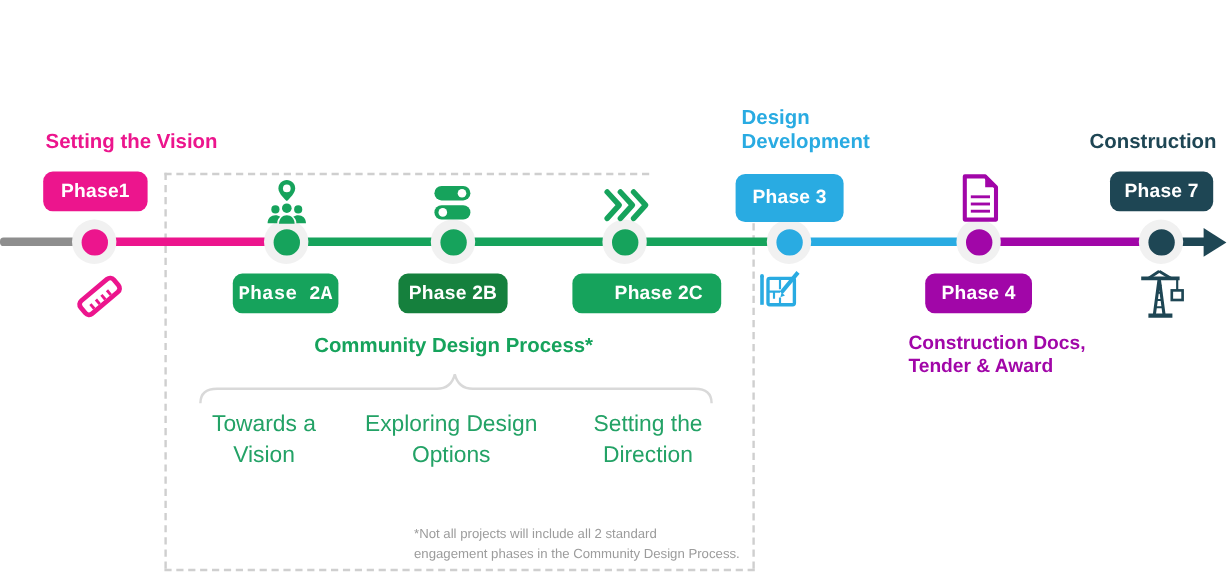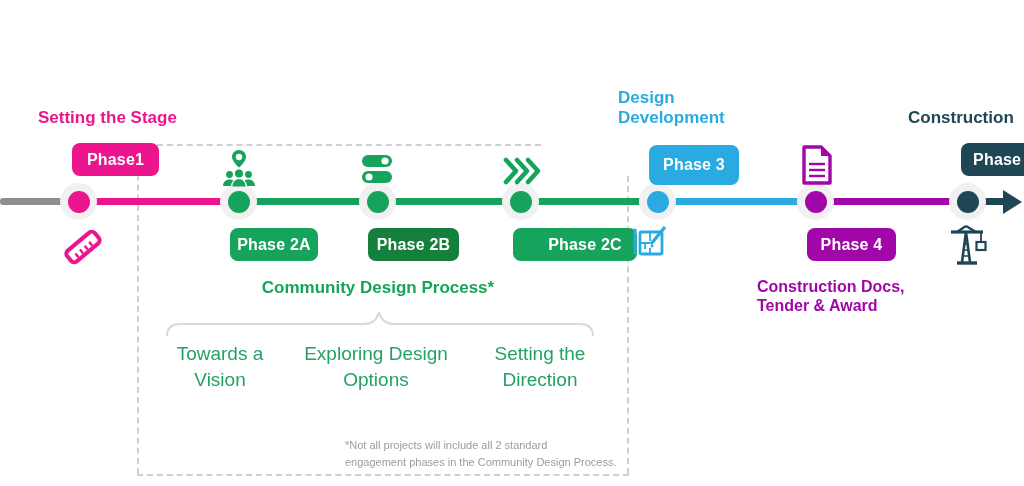--- a/index.html
+++ b/index.html
@@ -13,21 +13,21 @@
   .abs{position:absolute;}
   
   .seg{position:absolute;top:198px;height:7px;border-radius:3px;}
   
   .node{position:absolute;top:183px;width:37px;height:37px;border-radius:50%;
         background:#f1f1f1;display:flex;align-items:center;justify-content:center;}
   .node .dot{width:22px;height:22px;border-radius:50%;}
   
   .badge{position:absolute;border-radius:8px;color:#ffffff;font-weight:700;
          font-size:16px;display:flex;align-items:center;justify-content:center;
-         letter-spacing:.2px;margin-left:36px;}
+         letter-spacing:.2px;}
   
   .heading{position:absolute;font-weight:700;font-size:17px;line-height:1.2;
            white-space:pre-line;}
   
   .dash{position:absolute;}
   .dash.h{border-top:2px dashed #cfcfcf;height:0;}
   .dash.v{border-left:2px dashed #cfcfcf;width:0;}
   
   .stage-label{position:absolute;color:#23a266;font-size:19px;line-height:1.35;
                text-align:center;white-space:pre-line;}
@@ -70,29 +70,29 @@
   <div class="node" style="left:639px;">
       <div class="dot" style="background:#29ABE2;"></div>
     </div>
   <div class="node" style="left:797px;">
       <div class="dot" style="background:#A106A8;"></div>
     </div>
   <div class="node" style="left:949px;">
       <div class="dot" style="background:#1E4654;"></div>
     </div>
 
-  <div class="heading" style="left:38px;top:108px;color:#EC158D;">Setting the Stage</div>
+  <div class="heading" style="left:38px;top:108px;color:#EC158D;">Setting the Vision</div>
   <div class="heading" style="left:618px;top:88px;color:#29ABE2;">Design
 Development</div>
   <div class="heading" style="left:908px;top:108px;color:#1E4654;">Construction</div>
   <div class="heading" style="left:757px;top:277px;color:#A106A8;font-size:16px;">Construction Docs,
 Tender &amp; Award</div>
 
   <div class="badge" style="left:36px;top:143px;width:87px;height:33px;background:#EC158D;">Phase1</div>
-  <div class="badge" style="left:194px;top:228px;width:88px;height:33px;background:#16A35C;">Phase 2A</div>
+  <div class="badge" style="left:194px;top:228px;width:88px;height:33px;background:#16A35C;font-family:Liberation Mono, monospace;">Phase 2A</div>
   <div class="badge" style="left:332px;top:228px;width:91px;height:33px;background:#15803d;">Phase 2B</div>
   <div class="badge" style="left:477px;top:228px;width:104px;height:33px;background:#16A35C;padding-left:20px;">Phase 2C</div>
   <div class="badge" style="left:613px;top:145px;width:90px;height:40px;background:#29ABE2;">Phase 3</div>
   <div class="badge" style="left:771px;top:228px;width:89px;height:33px;background:#A106A8;">Phase 4</div>
   <div class="badge" style="left:925px;top:143px;width:86px;height:33px;background:#1E4654;">Phase 7</div>
 
   <div class="abs" style="left:60px;top:224px;">
     <svg width="46" height="46" viewBox="0 0 46 46">
       <g transform="rotate(-40 23 23)" fill="none" stroke="#EC158D">
         <rect x="5" y="16" width="36" height="14" rx="4" stroke-width="4"></rect>

